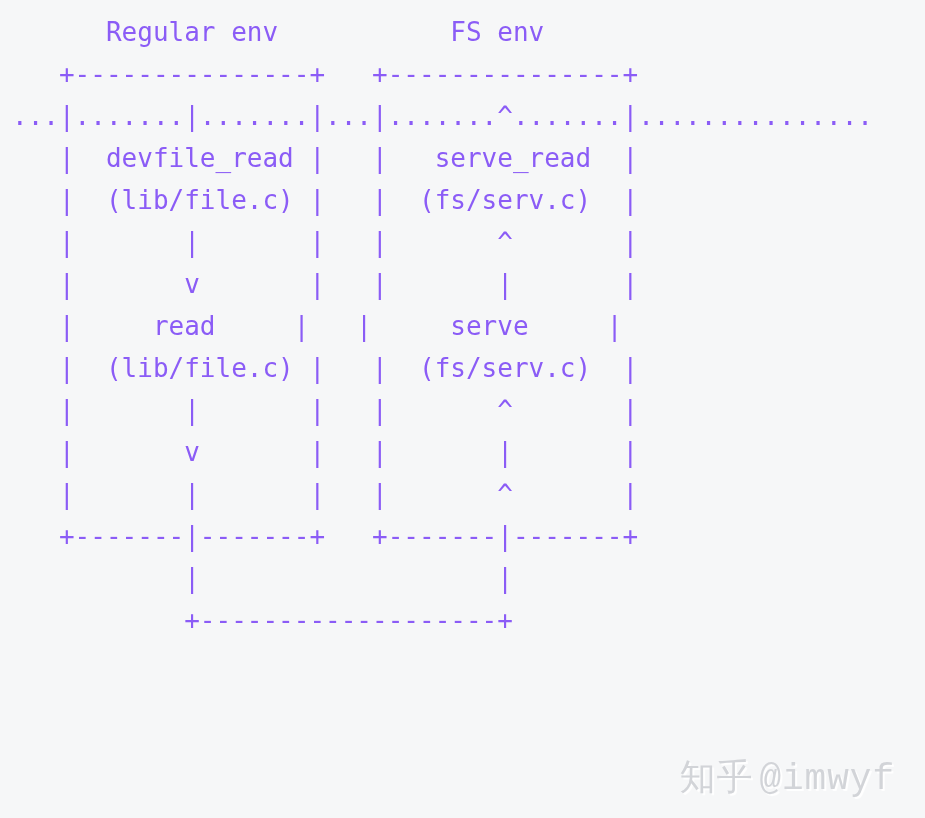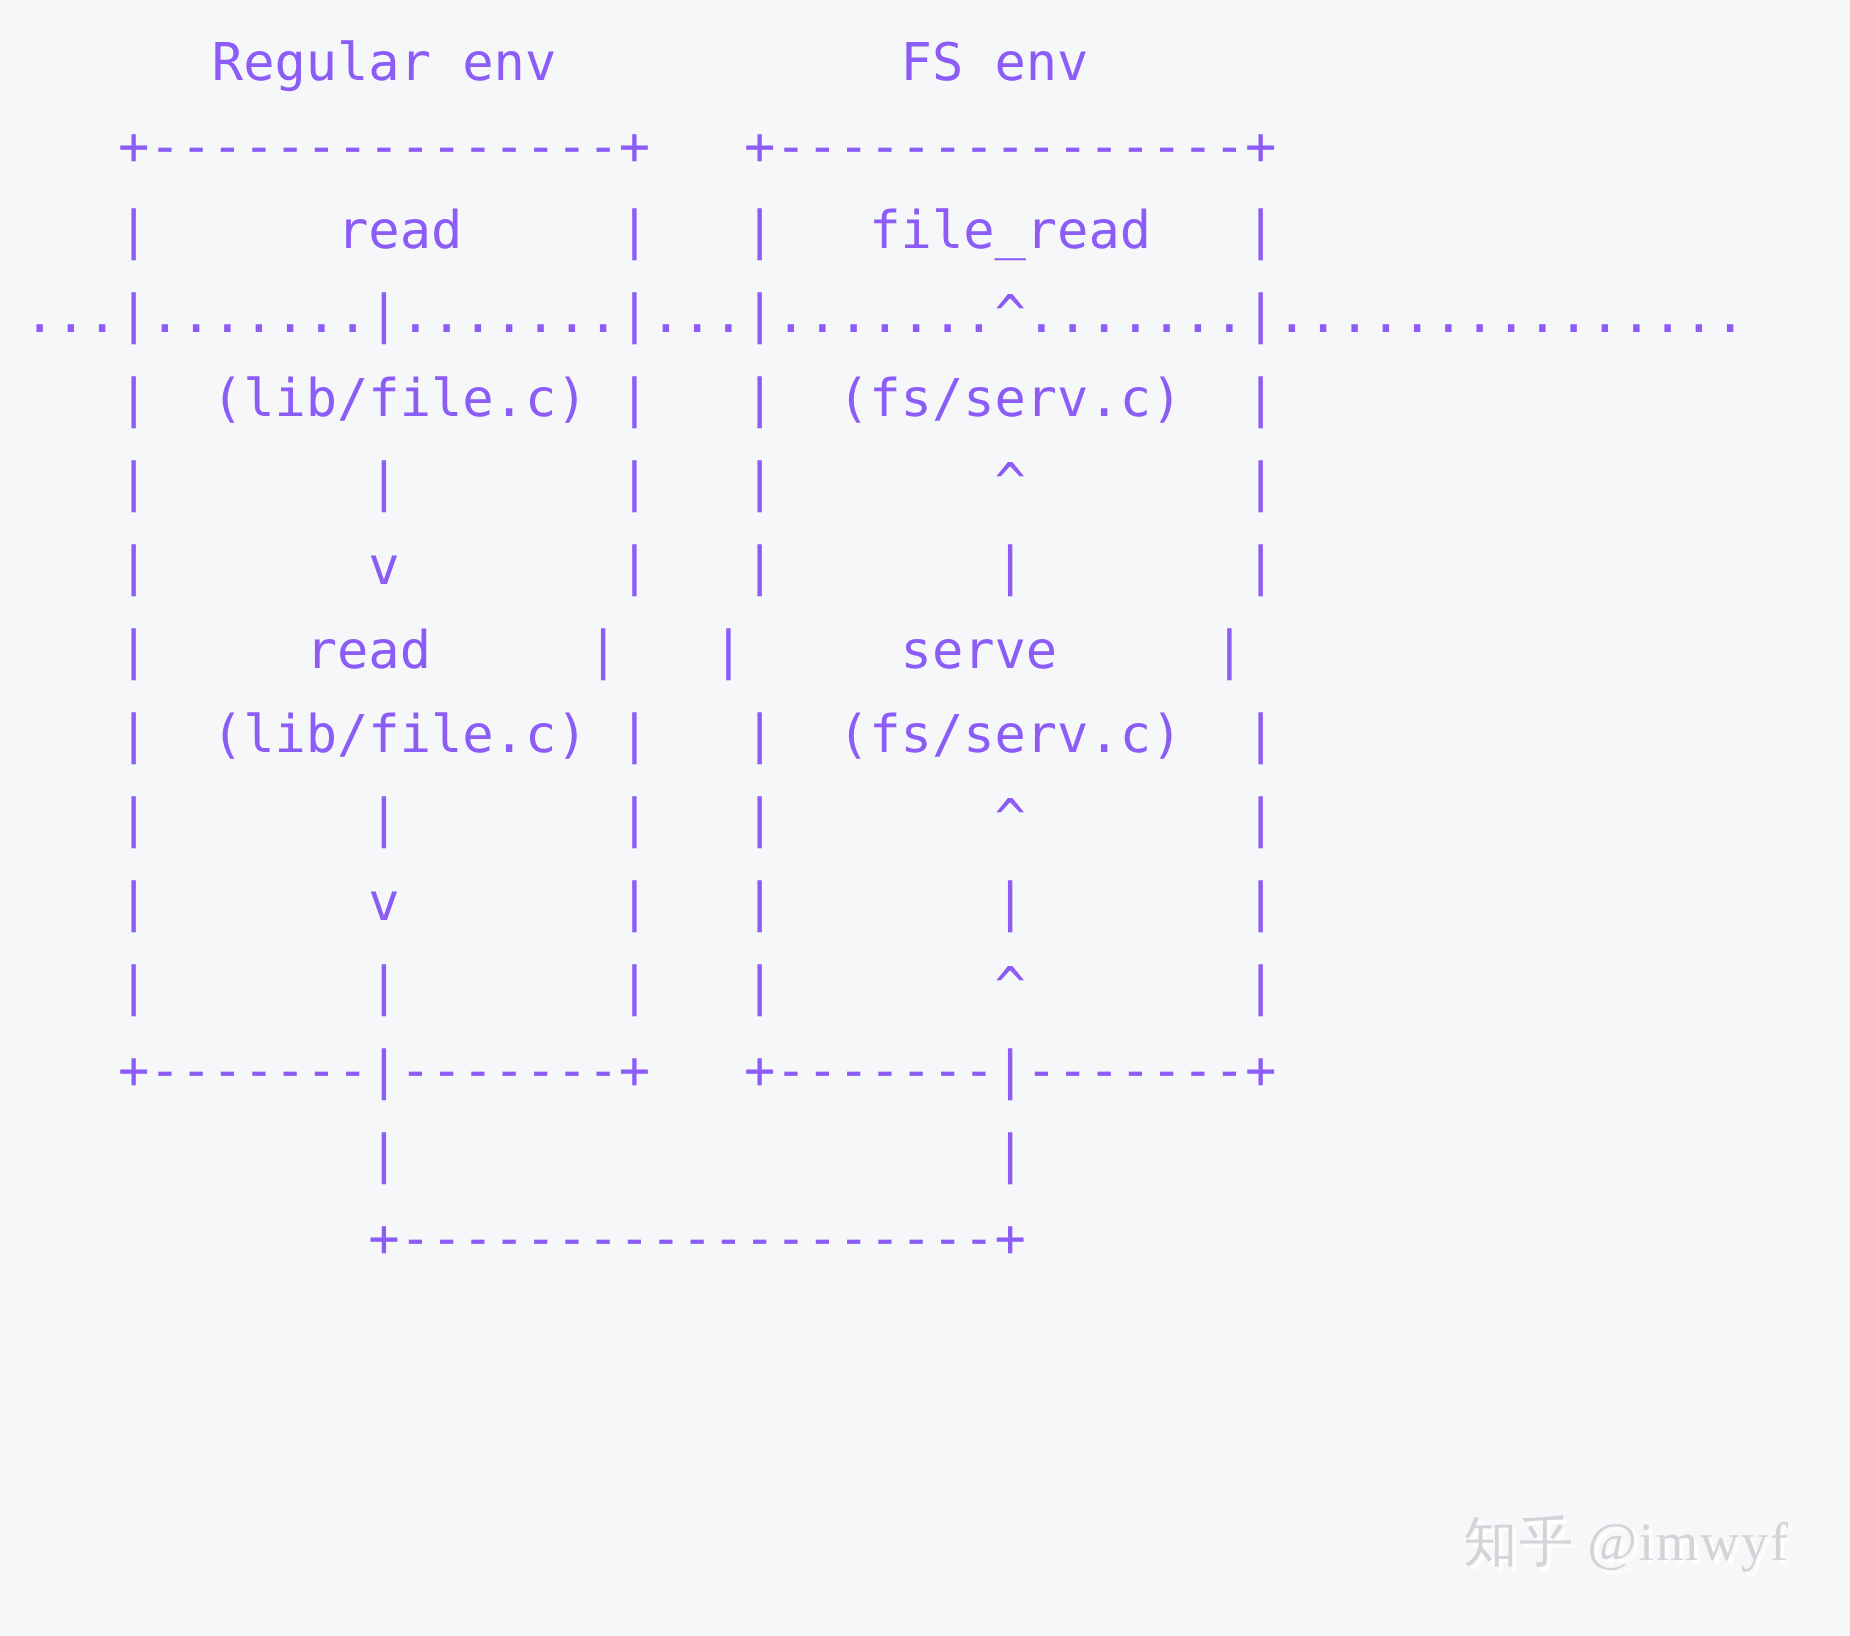--- a/index.html
+++ b/index.html
@@ -24,39 +24,39 @@
     color: #8b5cf6;
   }
   .line {
     white-space: pre;
     height: 42px;
   }
   .watermark {
     position: absolute;
     top: 753px;
     right: 30px;
-    font-family: Liberation Serif, serif;
-    font-size: 27px;
+    font-family: Liberation Mono, monospace;
+    font-size: 36px;
     letter-spacing: 1px;
     color: #d2d4d8;
     text-shadow: 2px 2px 1px #ffffff;
     white-space: nowrap;
   }
   .watermark .handle {
     margin-left: 6px;
   }
 </style>
 </head>
 <body>
 
 <div class="diagram">
   <div class="line">      Regular env           FS env</div>
   <div class="line">   +---------------+   +---------------+</div>
-  <div class="line">   |      read     |   |   file_read   |</div>
   <div class="line">...|.......|.......|...|.......^.......|...............</div>
+  <div class="line">   |  devfile_read |   |   serve_read  |</div>
   <div class="line">   |  (lib/file.c) |   |  (fs/serv.c)  |</div>
   <div class="line">   |       |       |   |       ^       |</div>
   <div class="line">   |       v       |   |       |       |</div>
   <div class="line">   |     read     |   |     serve     |</div>
   <div class="line">   |  (lib/file.c) |   |  (fs/serv.c)  |</div>
   <div class="line">   |       |       |   |       ^       |</div>
   <div class="line">   |       v       |   |       |       |</div>
   <div class="line">   |       |       |   |       ^       |</div>
   <div class="line">   +-------|-------+   +-------|-------+</div>
   <div class="line">           |                   |</div>

